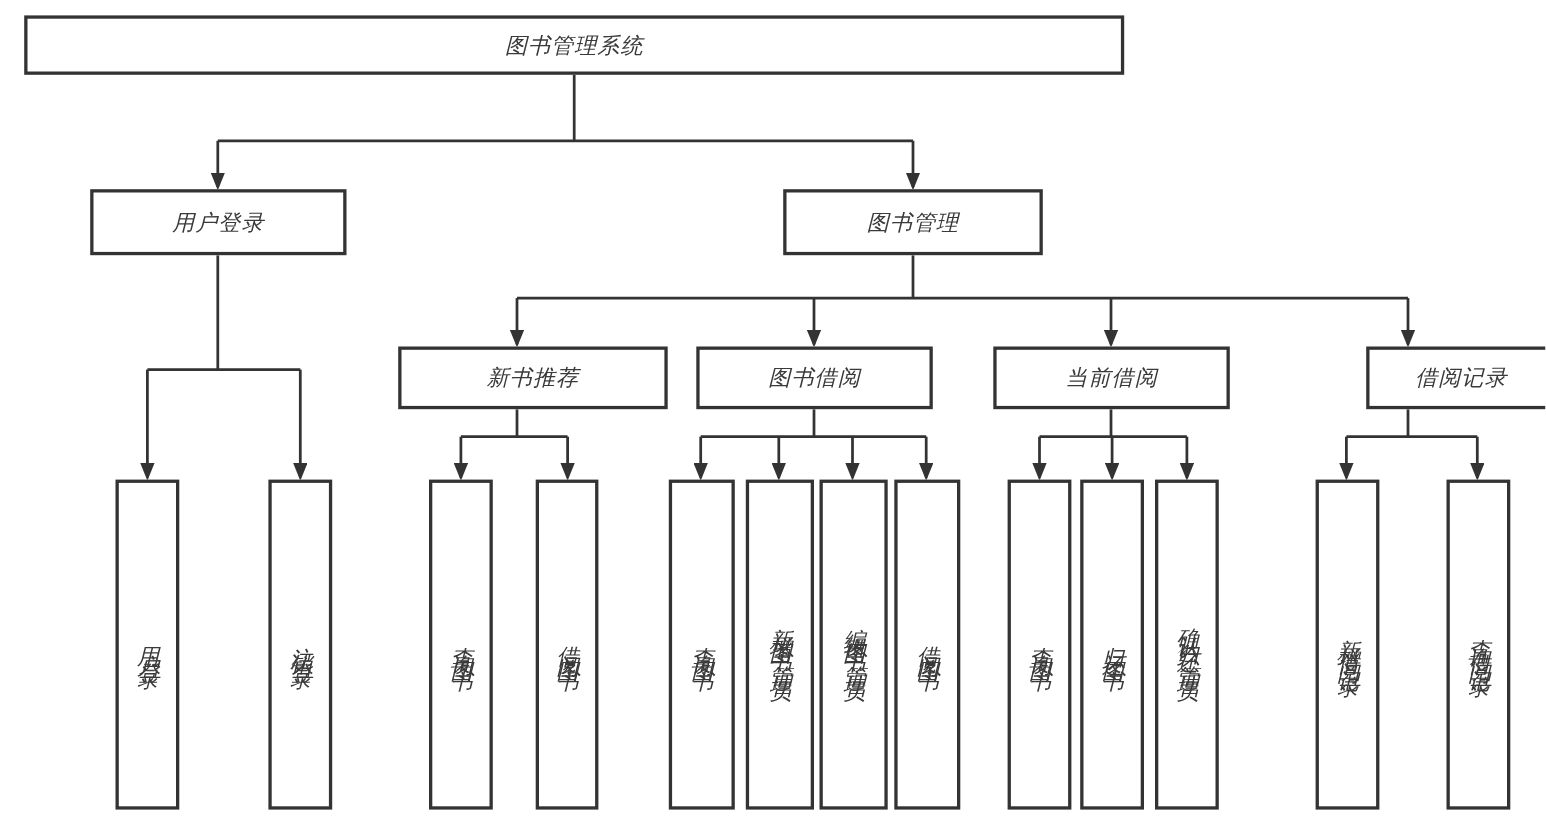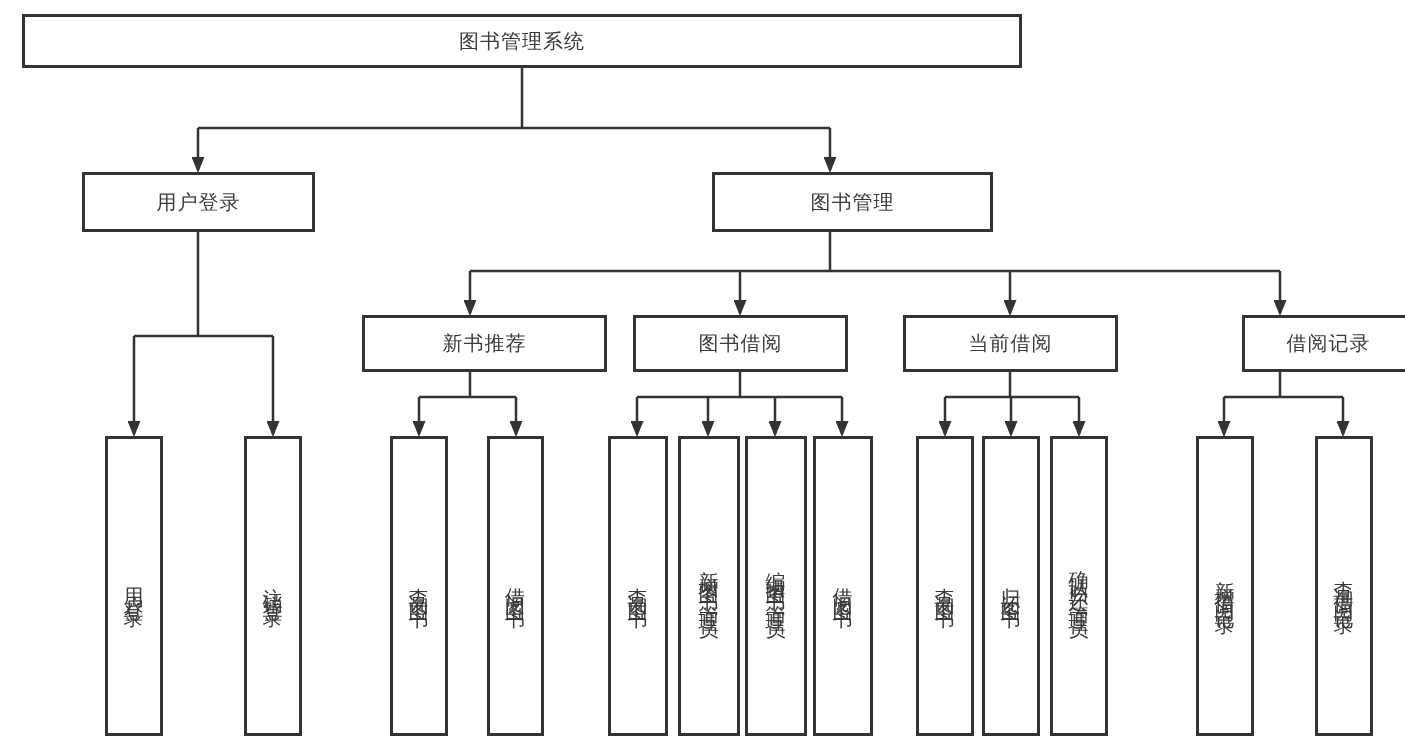--- a/index.html
+++ b/index.html
@@ -23,20 +23,21 @@
     border: 3px solid #333333;
     background: #ffffff;
     display: flex;
     align-items: center;
     justify-content: center;
     color: #3a3a3a;
     font-size: 20px;
     letter-spacing: 1px;
     text-align: center;
     z-index: 2;
+    font-style: italic;
   }
   .box.v {
     writing-mode: vertical-rl;
     text-orientation: upright;
     letter-spacing: 7px;
     line-height: 1;
     font-size: 20px;
   }
   .edge-line {
     stroke: #333333;
@@ -97,21 +98,21 @@
     <path class="edge-line" d="M1079,397 V434" marker-end="url(#arrowhead)"></path>
 
     <path class="edge-line" d="M1280,372 V397 M1224,397 H1343"></path>
     <path class="edge-line" d="M1224,397 V434" marker-end="url(#arrowhead)"></path>
     <path class="edge-line" d="M1343,397 V434" marker-end="url(#arrowhead)"></path>
   </svg>
 
   <div class="box" style="left:22px; top:14px; width:1000px; height:54px;">图书管理系统</div>
 
   <div class="box" style="left:82px; top:172px; width:233px; height:60px;">用户登录</div>
-  <div class="box" style="left:712px; top:172px; width:281px; height:60px;">图书管理</div>
+  <div class="box" style="left:712px; top:172px; width:236px; height:60px;">图书管理</div>
 
   <div class="box" style="left:362px; top:315px; width:245px; height:57px;">新书推荐</div>
   <div class="box" style="left:633px; top:315px; width:215px; height:57px;">图书借阅</div>
   <div class="box" style="left:903px; top:315px; width:215px; height:57px;">当前借阅</div>
   <div class="box" style="left:1242px; top:315px; width:173px; height:57px;">借阅记录</div>
 
   <div class="box v" style="left:105px; top:436px; width:58px; height:300px;">用户登录</div>
   <div class="box v" style="left:244px; top:436px; width:58px; height:300px;">注销登录</div>
 
   <div class="box v" style="left:390px; top:436px; width:58px; height:300px;">查询图书</div>

